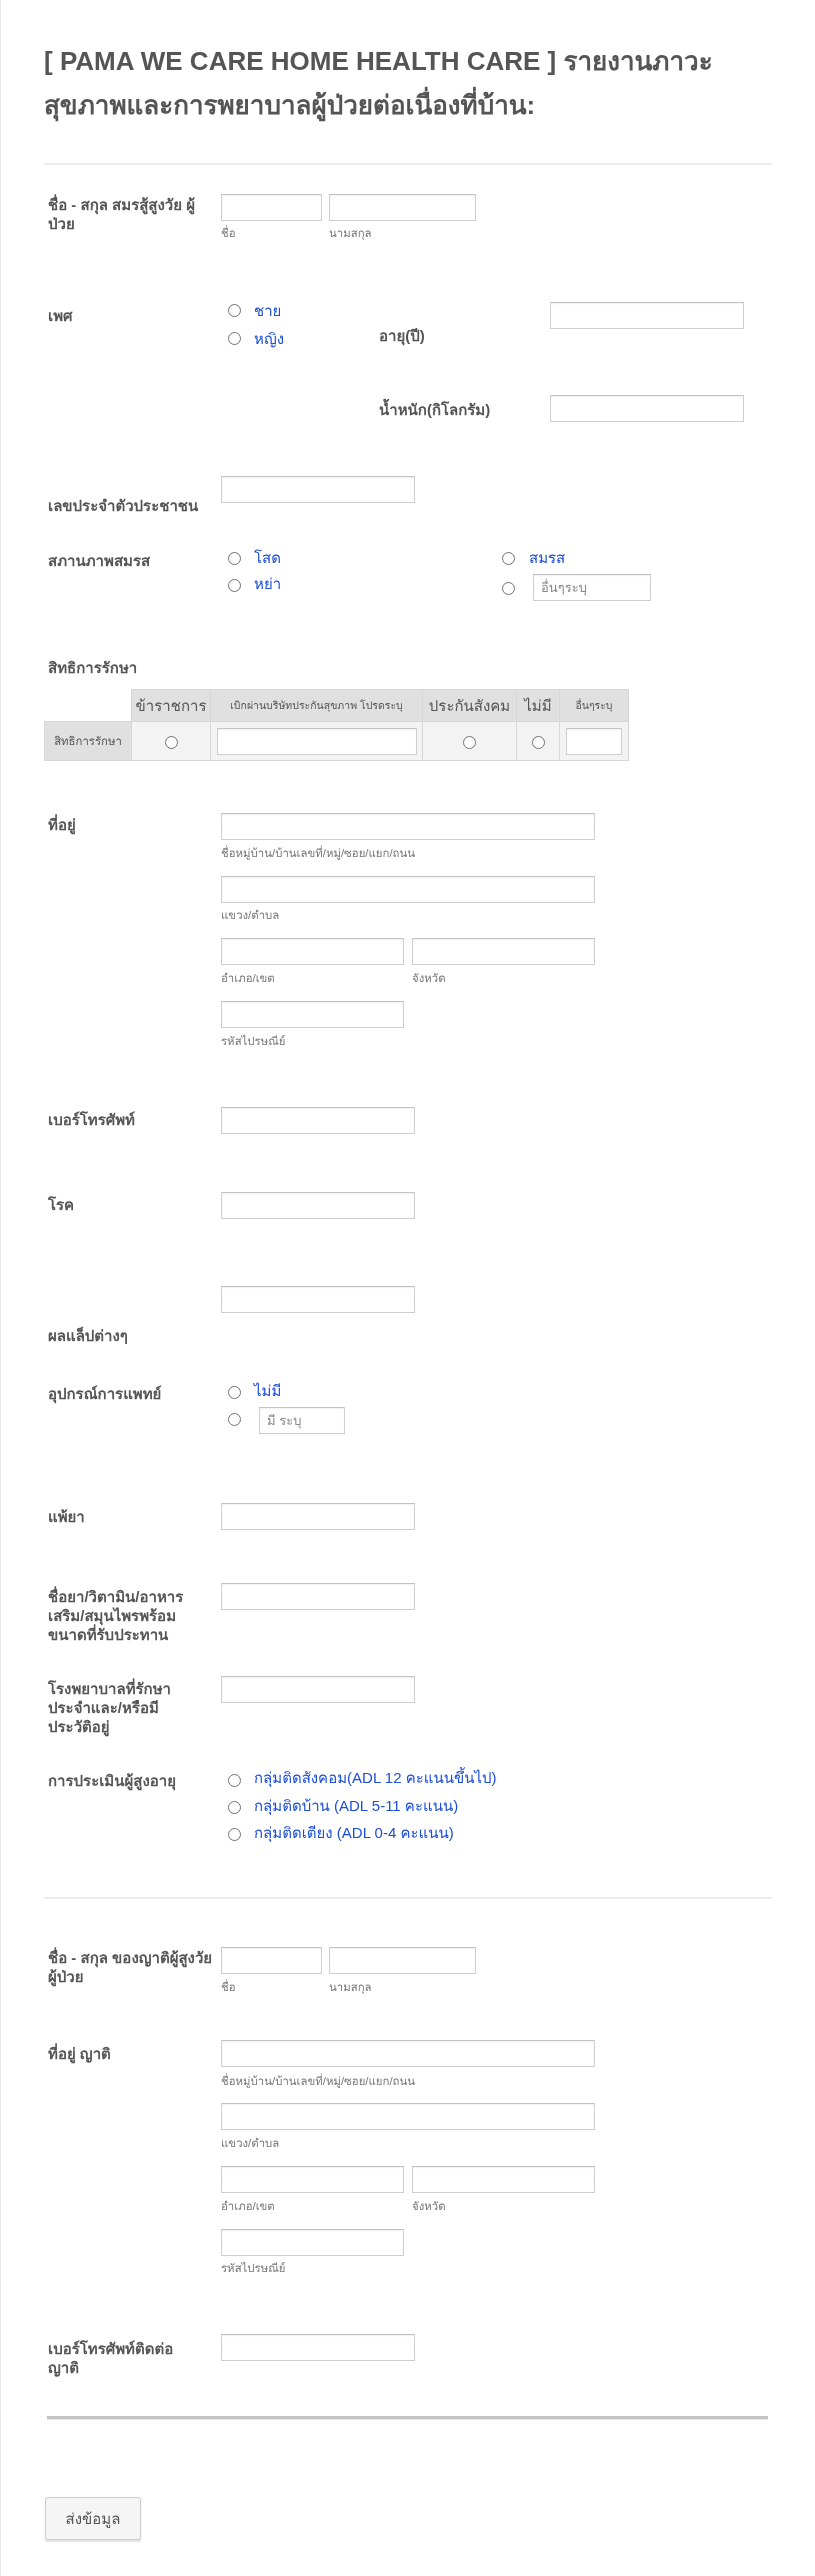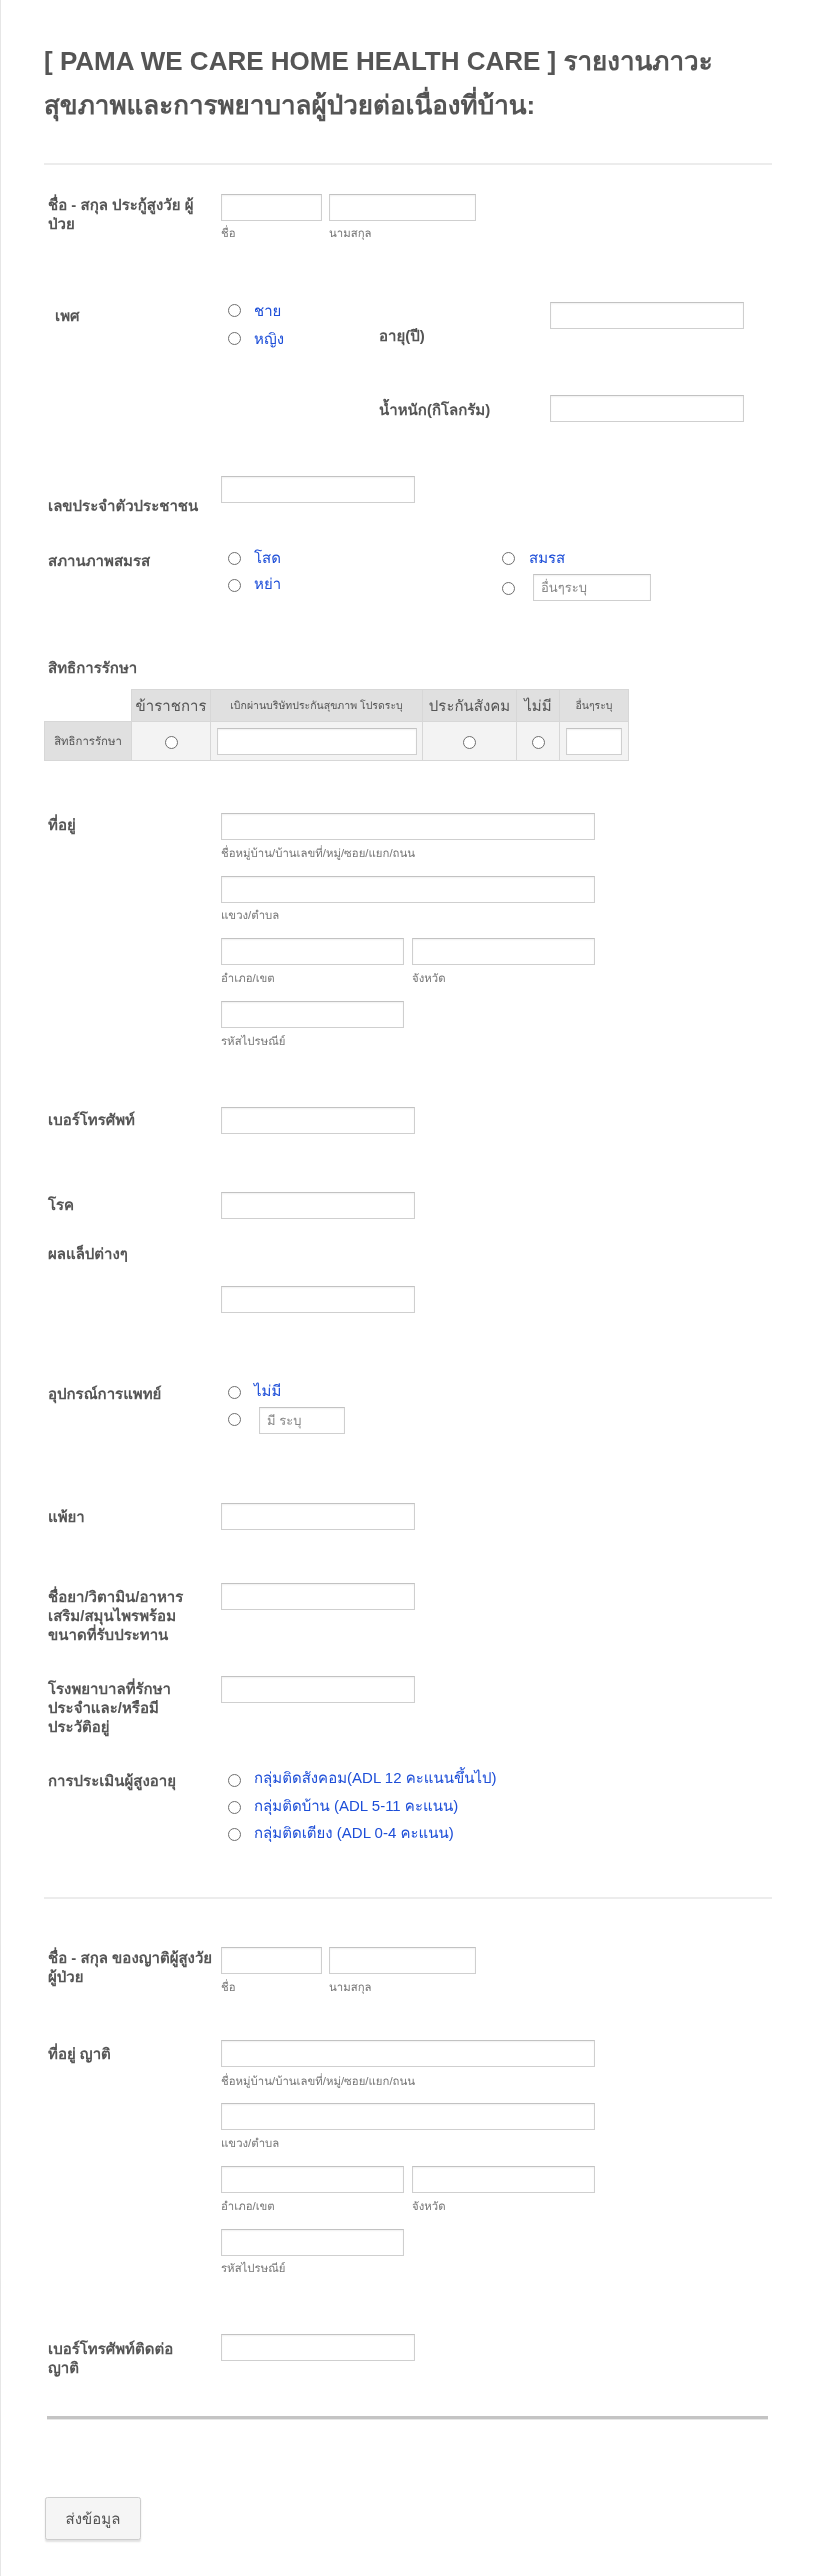--- a/index.html
+++ b/index.html
@@ -54,27 +54,27 @@
   }
 </style>
 </head>
 <body>
 
 <div class="frame-left"></div>
 
 <div class="abs title">[ PAMA WE CARE HOME HEALTH CARE ] รายงานภาวะสุขภาพและการพยาบาลผู้ป่วยต่อเนื่องที่บ้าน:</div>
 <div class="abs hr-light" style="left:44px; top:163px; width:728px;"></div>
 
-<div class="abs label" style="left:48px; top:195px; width:167px;">ชื่อ - สกุล ประกู้สูงวัย ผู้ป่วย</div>
+<div class="abs label" style="left:48px; top:195px; width:167px;">ชื่อ - สกุล สมรสู้สูงวัย ผู้ป่วย</div>
 <input class="abs input" style="left: 221px; top: 194px; width: 101px;">
 <input class="abs input" style="left: 329px; top: 194px; width: 147px;">
 <div class="abs sublabel" style="left:221px; top:226px;">ชื่อ</div>
 <div class="abs sublabel" style="left:329px; top:226px;">นามสกุล</div>
 
-<div class="abs label" style="left:48px; top:306px;margin-left:7px;">เพศ</div>
+<div class="abs label" style="left:48px; top:306px;">เพศ</div>
 <div class="abs radio" style="left:228px; top:304px;"></div>
 <div class="abs opt-label" style="left:254px; top:301px;">ชาย</div>
 <div class="abs radio" style="left:228px; top:332px;"></div>
 <div class="abs opt-label" style="left:254px; top:329px;">หญิง</div>
 
 <div class="abs label" style="left:379px; top:306px;margin-top:20px;">อายุ(ปี)</div>
 <input class="abs input" style="left: 550px; top: 302px; width: 194px;">
 
 <div class="abs label" style="left:379px; top:400px;">น้ำหนัก(กิโลกรัม)</div>
 <input class="abs input" style="left: 550px; top: 395px; width: 194px;">
@@ -127,21 +127,21 @@
 <div class="abs sublabel" style="left:412px; top:971px;">จังหวัด</div>
 <input class="abs input" style="left: 221px; top: 1001px; width: 183px;">
 <div class="abs sublabel" style="left:221px; top:1034px;">รหัสไปรษณีย์</div>
 
 <div class="abs label" style="left:48px; top:1110px;">เบอร์โทรศัพท์</div>
 <input class="abs input" style="left: 221px; top: 1107px; width: 194px;">
 
 <div class="abs label" style="left:48px; top:1195px;">โรค</div>
 <input class="abs input" style="left: 221px; top: 1192px; width: 194px;">
 
-<div class="abs label" style="left:48px; top:1246px;font-family:Liberation Mono, monospace;">ผลแล็ปต่างๆ</div>
+<div class="abs label" style="left:48px; top:1326px;">ผลแล็ปต่างๆ</div>
 <input class="abs input" style="left: 221px; top: 1286px; width: 194px;">
 
 <div class="abs label" style="left:48px; top:1384px;">อุปกรณ์การแพทย์</div>
 <div class="abs radio" style="left:228px; top:1386px;"></div>
 <div class="abs opt-label" style="left:254px; top:1381px;">ไม่มี</div>
 <div class="abs radio" style="left:228px; top:1413px;"></div>
 <input class="abs input" style="left: 259px; top: 1407px; width: 86px;" placeholder="มี ระบุ">
 
 <div class="abs label" style="left:48px; top:1507px;">แพ้ยา</div>
 <input class="abs input" style="left: 221px; top: 1503px; width: 194px;">

